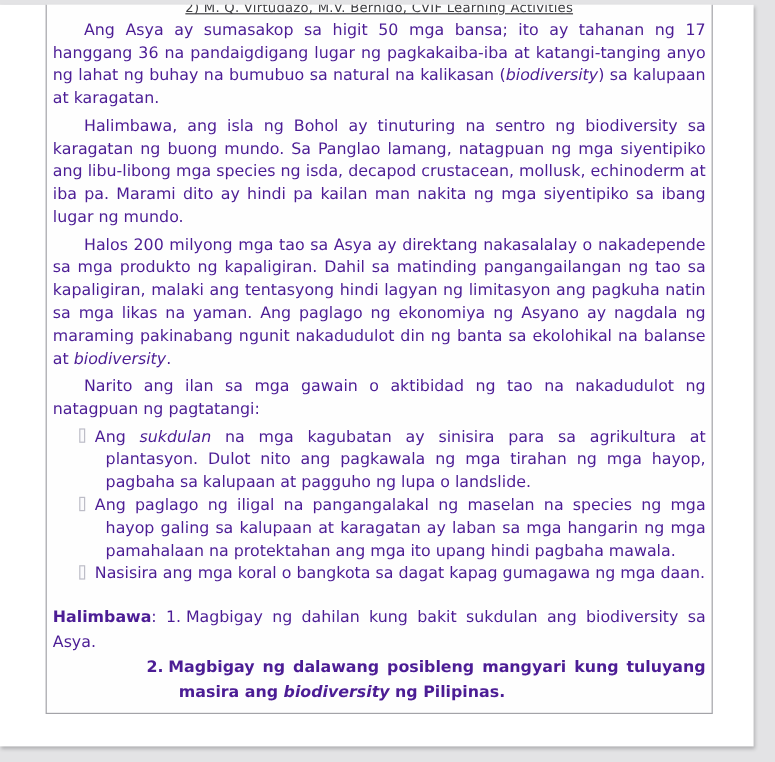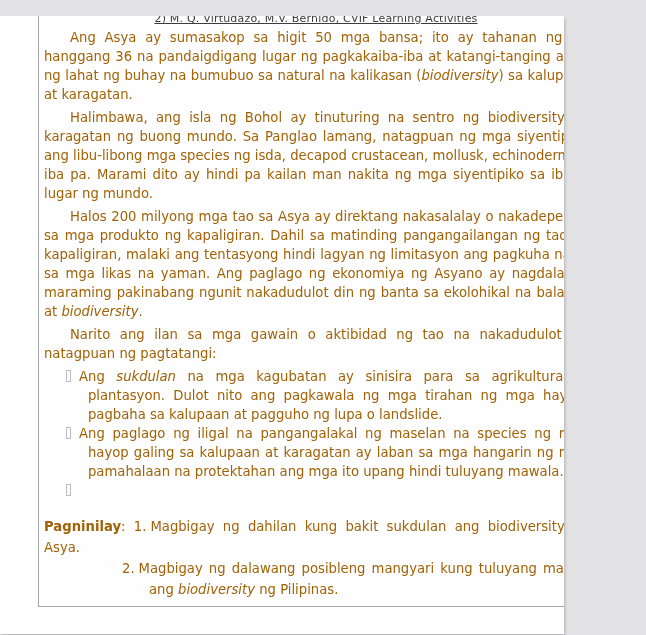--- a/index.html
+++ b/index.html
@@ -2,59 +2,59 @@
 <html><head>
 <meta charset="utf-8">
 <style>
   * { margin:0; padding:0; box-sizing:border-box; }
   html,body { width:646px; height:635px; overflow:hidden; }
   body { font-family:"DejaVu Sans", sans-serif; background:#e3e3e5; }
 
   .viewer { position:relative; width:646px; height:635px; background:#e3e3e5; }
 
   .page {
-    position:absolute; left:0; top:16px; width:564px; height:618px;
+    position:absolute; left:0; top:4px; width:628px; height:618px;
     background:#ffffff; overflow:hidden;
     box-shadow:1px 2px 3px rgba(0,0,0,0.22);
   }
 
   .textbox {
     position:absolute; left:38px; top:-15px; width:556px; height:606px;
     border:1px solid #a3a3a8;
     background:#fefefe;
     padding:0 5px;
   }
 
   .doc-header {
     height:23px; display:flex; align-items:flex-end; justify-content:center;
     font-size:11px; color:#3c3c40; letter-spacing:0.2px;
   }
   .doc-header span { text-decoration:underline; }
 
   .doc-body {
     margin-top:3px;
-    font-size:13.2px; line-height:19px; color:#a16207;
+    font-size:13.2px; line-height:19px; color:#4c1d95;
     text-align:justify;
   }
 
   .para { text-indent:26px; margin-bottom:4px; }
   .i { font-style:italic; }
 
   .bullet-list { margin-top:0; }
   .bullet-item { padding-left:44px; text-indent:-22px; }
   .bullet-marker {
     display:inline-block; width:5px; height:12px;
     border:1px solid #bdbdc7; background:#fbfbfd;
     margin-right:8px; vertical-align:-1px;
   }
 
   .reflection { margin-top:16px; line-height:21px; }
   .refl-row1 { text-align:justify; }
   .refl-label { font-weight:bold; }
-  .refl-row2 { margin-left:78px; padding-left:27px; text-indent:-27px; text-align:justify; }
+  .refl-row2 { margin-left:78px; padding-left:27px; text-indent:-27px; text-align:justify;font-weight:bold; }
   .refl-num { margin-right:4px; }
 </style>
 </head>
 <body>
 
 <div class="viewer">
   <div class="page">
     <div class="textbox">
 
       <div class="doc-header">
@@ -63,27 +63,27 @@
 
       <div class="doc-body">
         <div>
             <p class="para"><span>Ang Asya ay sumasakop sa higit 50 mga bansa; ito ay tahanan ng 17 hanggang 36 na pandaigdigang lugar ng pagkakaiba-iba at katangi-tanging anyo ng lahat ng buhay na bumubuo sa natural na kalikasan (</span><span class="i">biodiversity</span><span>) sa kalupaan at karagatan.</span></p>
             <p class="para"><span>Halimbawa, ang isla ng Bohol ay tinuturing na sentro ng biodiversity sa karagatan ng buong mundo. Sa Panglao lamang, natagpuan ng mga siyentipiko ang libu-libong mga species ng isda, decapod crustacean, mollusk, echinoderm at iba pa.  Marami dito ay hindi pa kailan man nakita ng mga siyentipiko sa ibang lugar ng mundo.</span></p>
             <p class="para"><span>Halos 200 milyong mga tao sa Asya ay direktang nakasalalay o nakadepende sa mga produkto ng kapaligiran. Dahil sa matinding pangangailangan ng tao sa kapaligiran, malaki ang tentasyong hindi lagyan ng limitasyon ang pagkuha natin sa mga likas na yaman. Ang paglago ng ekonomiya ng Asyano ay nagdala ng maraming pakinabang ngunit nakadudulot din ng banta sa ekolohikal na balanse at </span><span class="i">biodiversity</span><span>.</span></p>
             <p class="para"><span>Narito ang ilan sa mga gawain o aktibidad ng tao na nakadudulot ng natagpuan ng pagtatangi:</span></p>
           </div>
         <div class="bullet-list">
             <div class="bullet-item"><span class="bullet-marker"></span><span>Ang </span><span class="i">sukdulan</span><span> na mga kagubatan ay sinisira para sa agrikultura at plantasyon. Dulot nito ang pagkawala ng mga tirahan ng mga hayop, pagbaha sa kalupaan at pagguho ng lupa o landslide.</span></div>
-            <div class="bullet-item"><span class="bullet-marker"></span><span>Ang paglago ng iligal na pangangalakal ng maselan na species ng mga hayop galing sa kalupaan at karagatan ay laban sa mga hangarin ng mga pamahalaan na protektahan ang mga ito upang hindi tuluyang mawala.</span></div>
-            <div class="bullet-item"><span class="bullet-marker"></span></div>
+            <div class="bullet-item"><span class="bullet-marker"></span><span>Ang paglago ng iligal na pangangalakal ng maselan na species ng mga hayop galing sa kalupaan at karagatan ay laban sa mga hangarin ng mga pamahalaan na protektahan ang mga ito upang hindi pagbaha mawala.</span></div>
+            <div class="bullet-item"><span class="bullet-marker"></span><span>Nasisira ang mga koral o bangkota sa dagat kapag gumagawa ng mga daan.</span></div>
           </div>
 
         <div class="reflection">
           <div class="refl-row1">
-            <span class="refl-label">Pagninilay</span><span>: </span><span class="refl-num">1.</span><span><span>Magbigay ng dahilan kung bakit sukdulan ang biodiversity sa Asya.</span></span>
+            <span class="refl-label">Halimbawa</span><span>: </span><span class="refl-num">1.</span><span><span>Magbigay ng dahilan kung bakit sukdulan ang biodiversity sa Asya.</span></span>
           </div>
           <div class="refl-row2">
             <span class="refl-num">2.</span><span><span>Magbigay ng dalawang posibleng mangyari kung tuluyang masira ang </span><span class="i">biodiversity</span><span> ng Pilipinas.</span></span>
           </div>
         </div>
       </div>
 
     </div>
   </div>
 </div>

